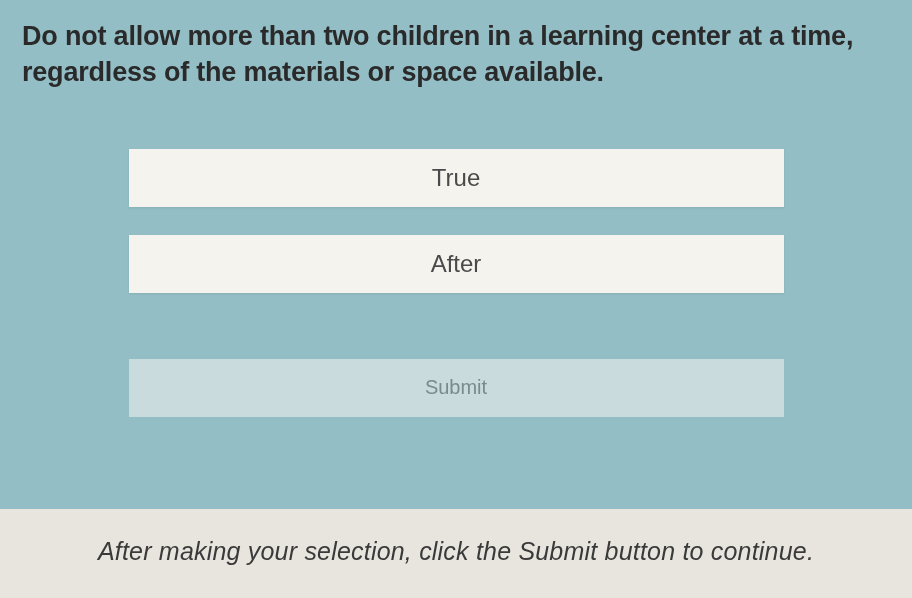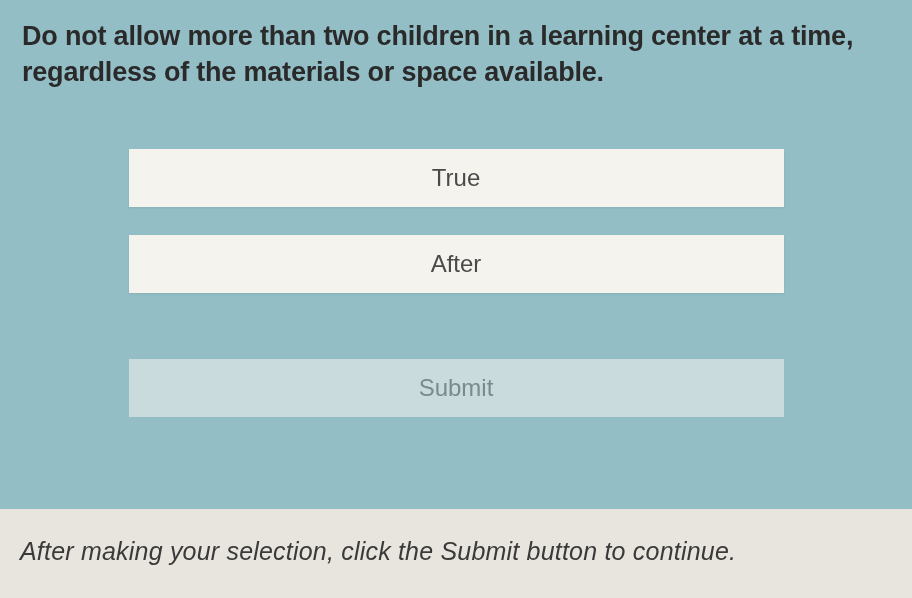--- a/index.html
+++ b/index.html
@@ -46,32 +46,33 @@
       display: flex;
       align-items: center;
       justify-content: center;
       box-shadow: 0 1px 2px rgba(0,0,0,0.08);
     }
     .submit-button {
       width: 655px;
       height: 58px;
       background: rgba(245, 243, 238, 0.55);
       border: none;
-      font-size: 24px;
+      font-size: 20px;
       color: #7a8a8e;
       cursor: pointer;
       font-family: inherit;
       display: flex;
       align-items: center;
       justify-content: center;
       margin-top: 38px;
     }
     .instruction-bar {
       background: #e8e5de;
       padding: 28px 20px 32px 20px;
+      text-align: center;
     }
     .instruction-text {
       font-size: 25px;
       font-style: italic;
       color: #3a3a3a;
       letter-spacing: 0.2px;
     }
   </style>
 </head>
 <body>

